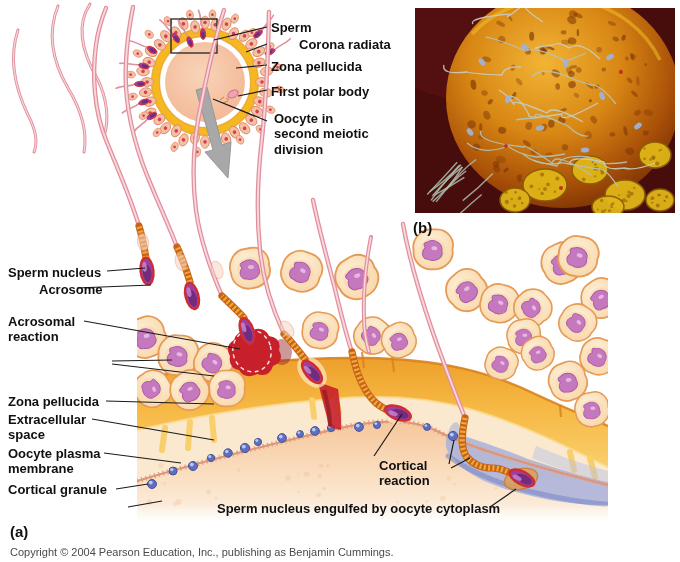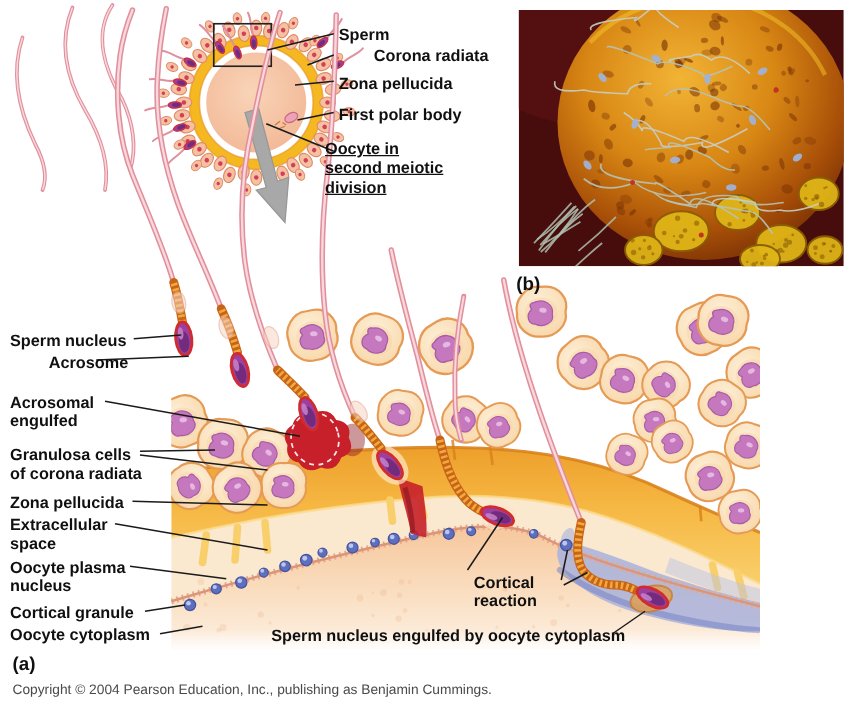--- a/index.html
+++ b/index.html
@@ -884,31 +884,29 @@
         <line x1="449" y1="464" x2="454" y2="440" stroke="#1a1a1a" stroke-width="1.2"></line>
         <line x1="451" y1="468" x2="470" y2="458" stroke="#1a1a1a" stroke-width="1.2"></line>
         <line x1="490" y1="507" x2="516" y2="489" stroke="#1a1a1a" stroke-width="1.2"></line>
       </g>
   </svg>
 
   <div class="lbl" style="left:271px;top:20px;">Sperm</div>
   <div class="lbl" style="left:271px;top:37px;margin-left:28px;">Corona radiata</div>
   <div class="lbl" style="left:271px;top:59px;">Zona pellucida</div>
   <div class="lbl" style="left:271px;top:84px;">First polar body</div>
-  <div class="lbl" style="left:260px;top:111px;width:100px;text-decoration:underline;">Oocyte in second meiotic division</div>
+  <div class="lbl" style="left:274px;top:111px;width:100px;">Oocyte in second meiotic division</div>
 
   <div class="lbl" style="left:8px;top:265px;text-align:right;">Sperm nucleus</div>
   <div class="lbl" style="left:8px;top:282px;margin-left:31px;">Acrosome</div>
-  <div class="lbl" style="left:8px;top:314px;width:92px;">Acrosomal engulfed</div>
-  <div class="lbl" style="left:8px;top:356px;width:112px;">Granulosa cells of corona radiata</div>
+  <div class="lbl" style="left:8px;top:314px;width:92px;">Acrosomal reaction</div>
   <div class="lbl" style="left:8px;top:394px;">Zona pellucida</div>
   <div class="lbl" style="left:8px;top:412px;width:92px;">Extracellular space</div>
-  <div class="lbl" style="left:8px;top:446px;width:100px;">Oocyte plasma nucleus</div>
+  <div class="lbl" style="left:8px;top:446px;width:100px;">Oocyte plasma membrane</div>
   <div class="lbl" style="left:8px;top:482px;">Cortical granule</div>
-  <div class="lbl" style="left:8px;top:500px;">Oocyte cytoplasm</div>
 
   <div class="lbl" style="left:379px;top:458px;width:72px;">Cortical reaction</div>
   <div class="lbl nowrap" style="left:217px;top:501px;">Sperm nucleus engulfed by oocyte cytoplasm</div>
 
   <div class="tag" style="left:10px;top:523px;">(a)</div>
   <div class="tag" style="left:413px;top:219px;">(b)</div>
   <div class="copyright" style="left:10px;top:546px;">Copyright © 2004 Pearson Education, Inc., publishing as Benjamin Cummings.</div>
 </div>
 
 </body></html>

